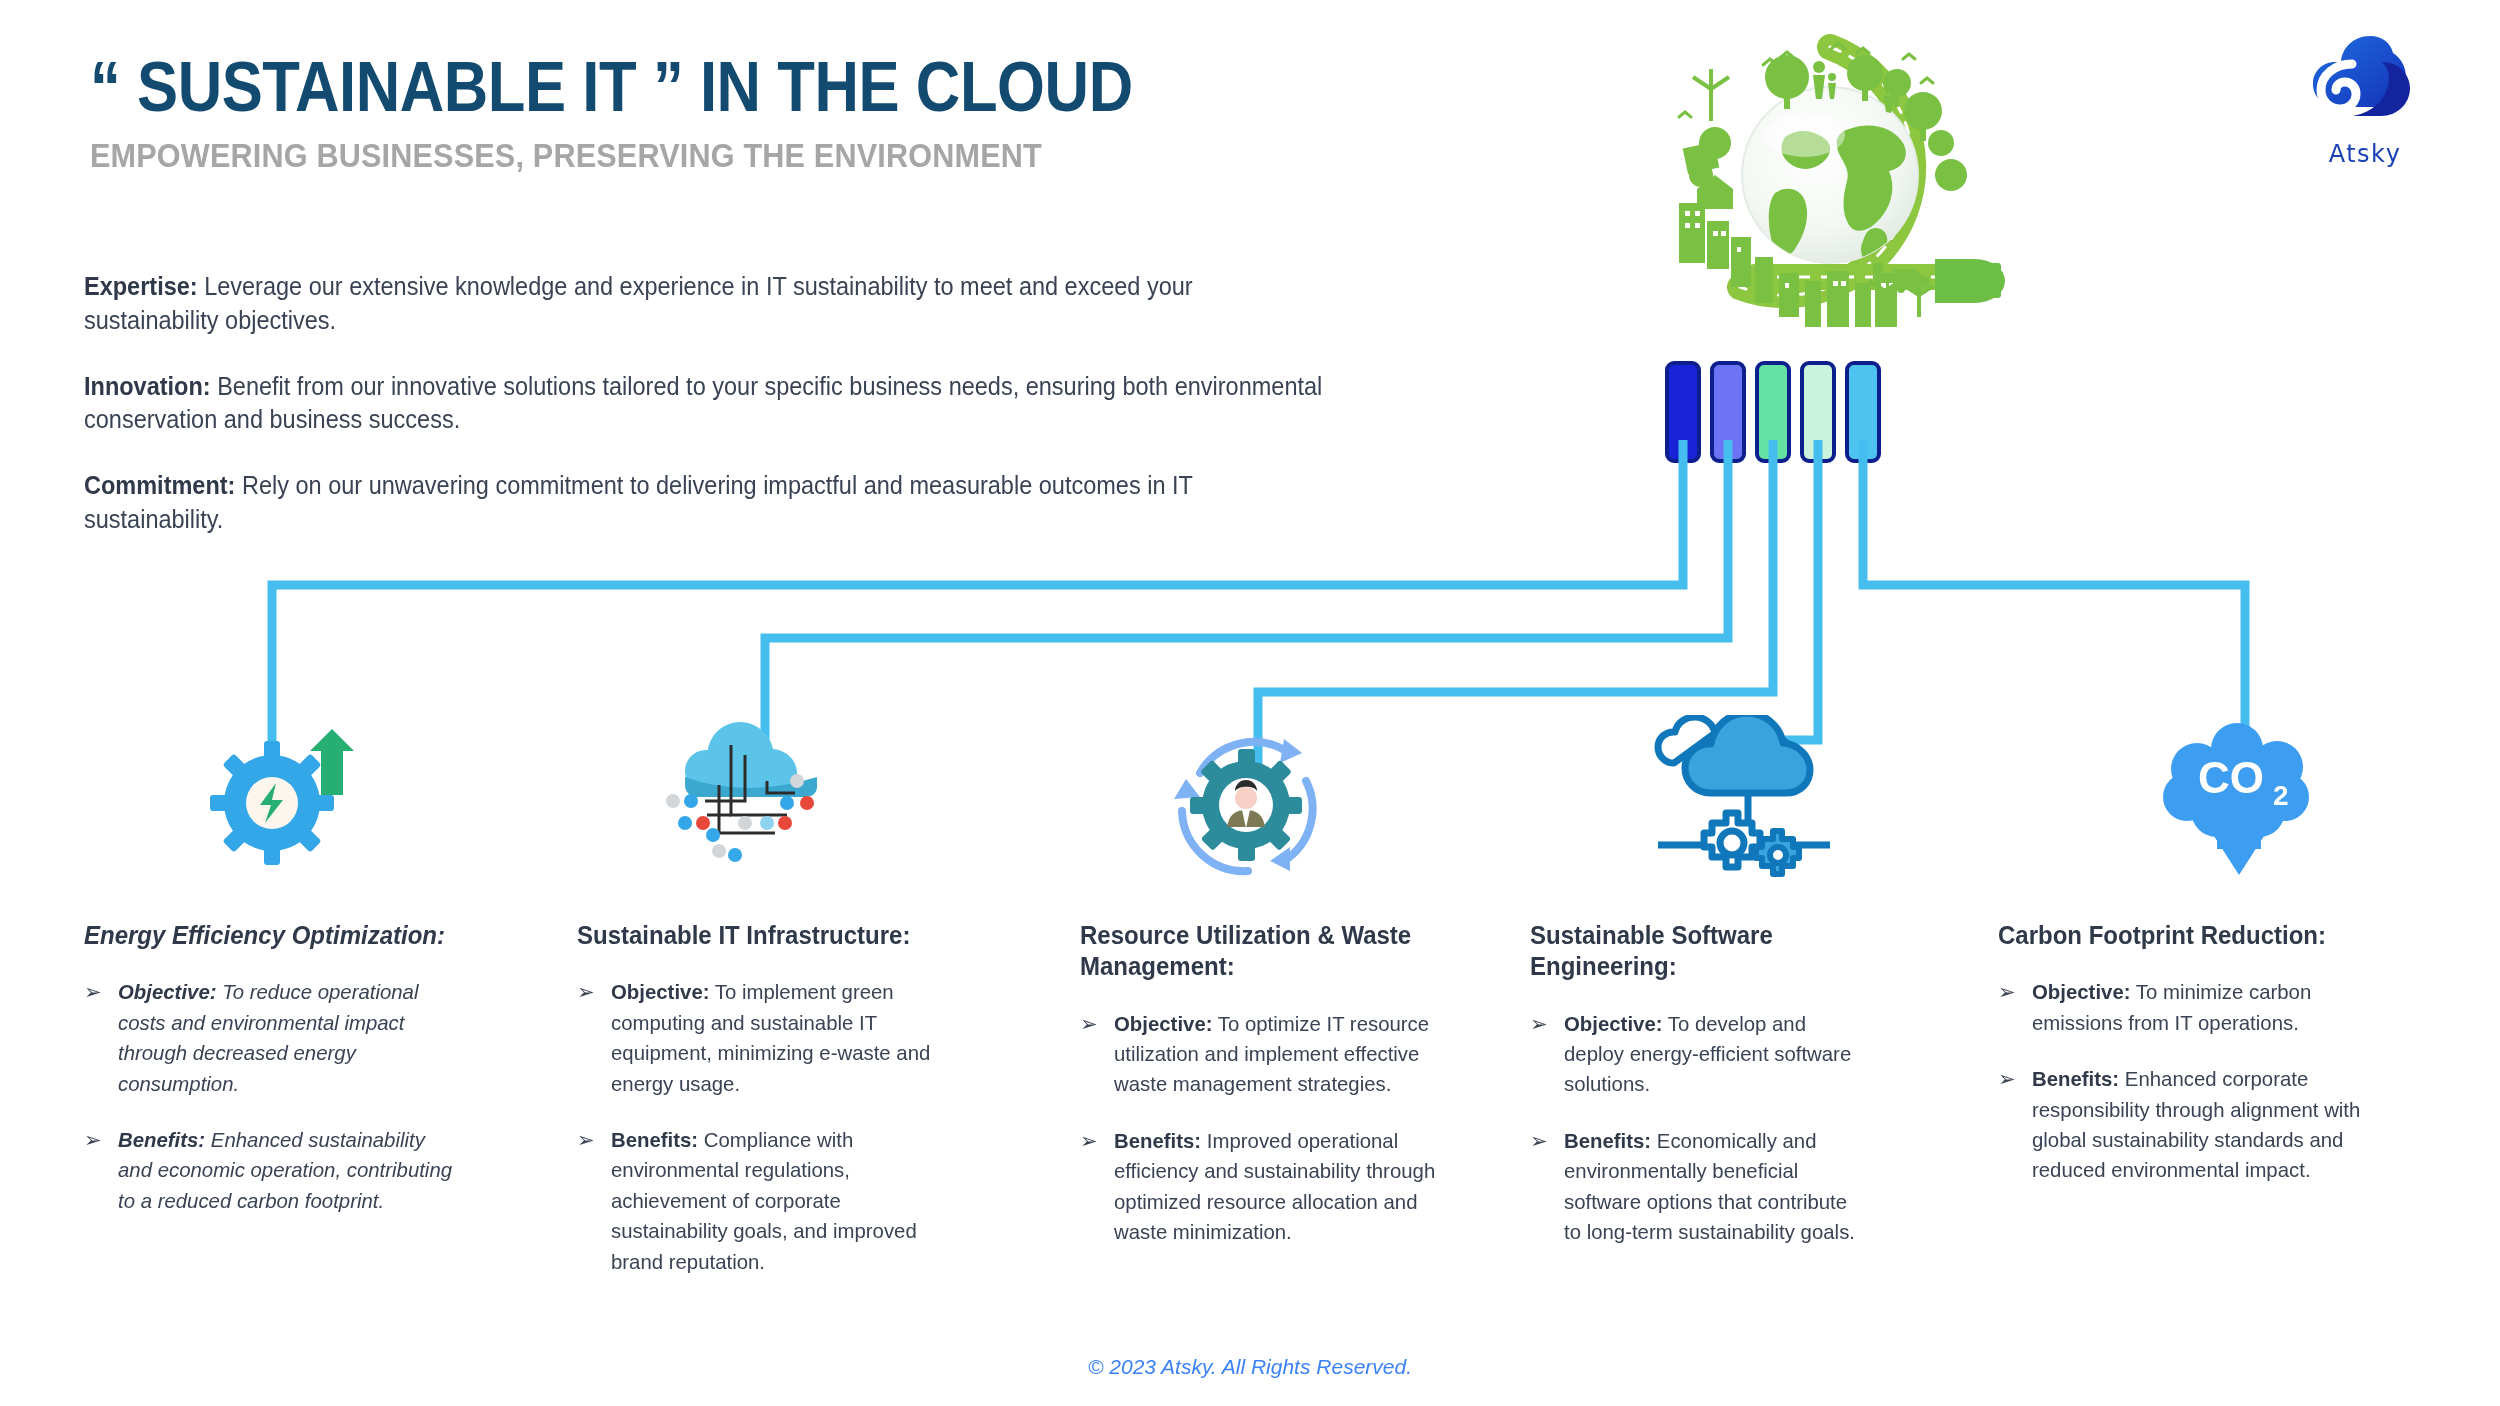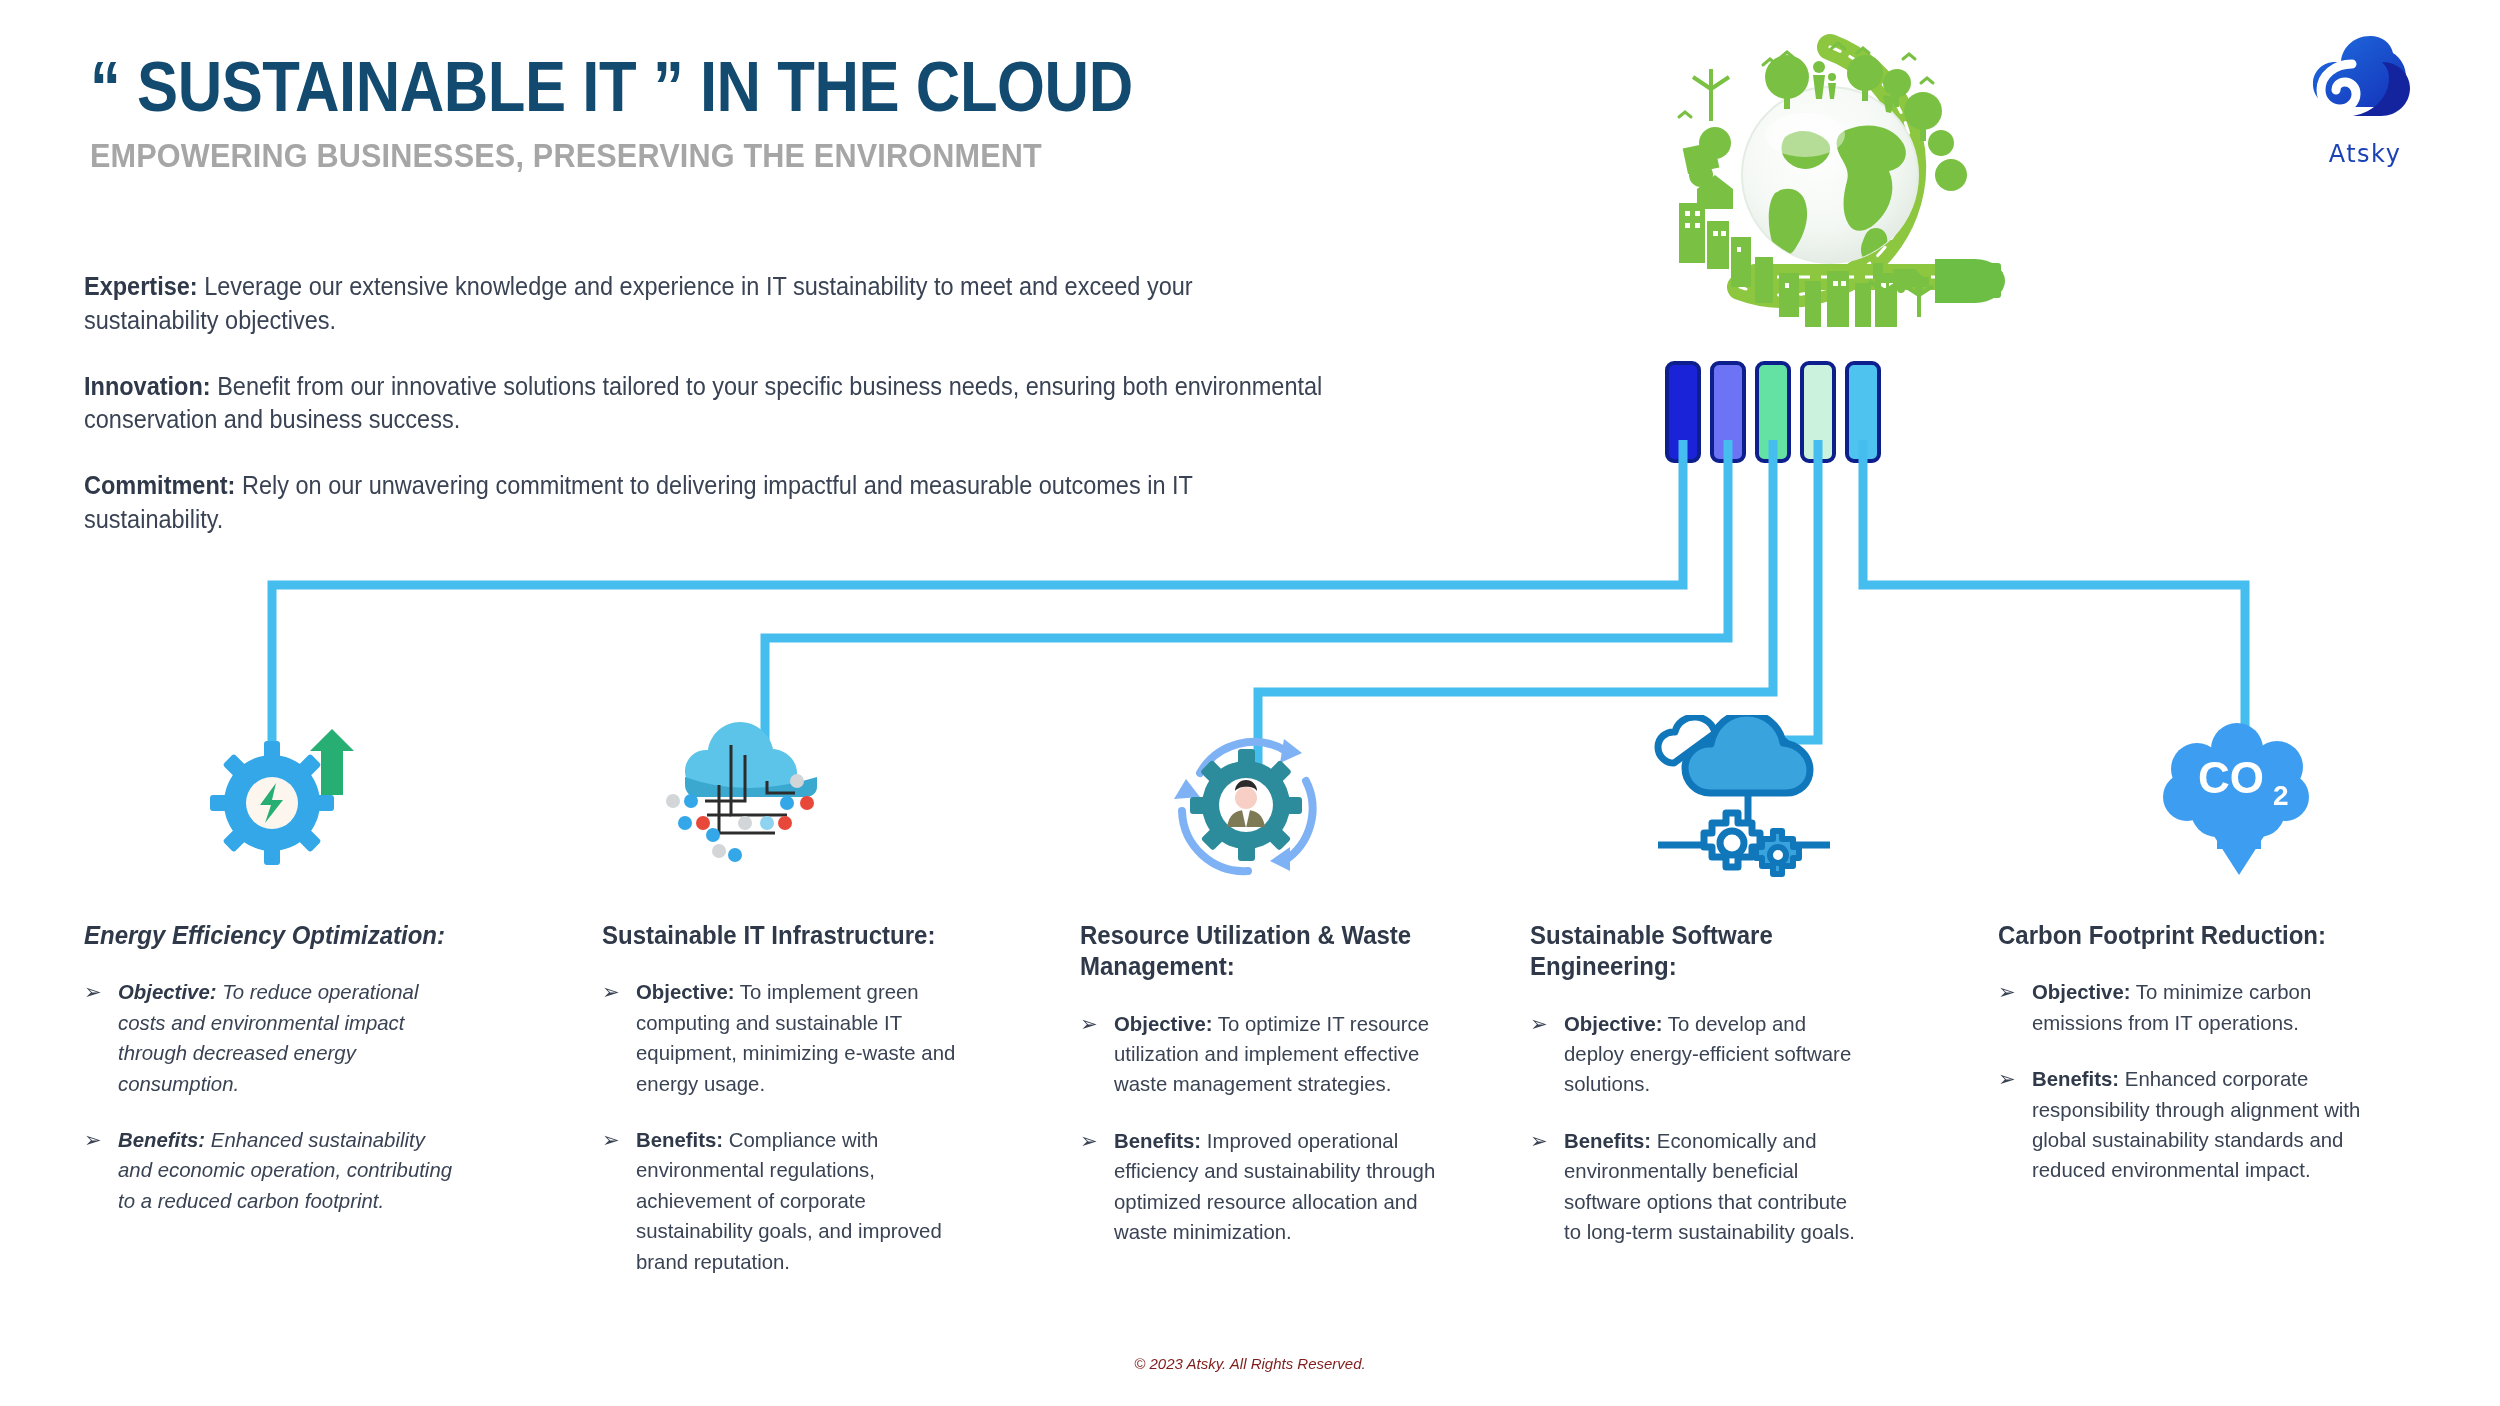--- a/index.html
+++ b/index.html
@@ -81,21 +81,21 @@
   }
   .bullet-text {
     font-size:21px; line-height:1.45; color:#3a4354;
     transform:scaleX(0.97); transform-origin:left top;
   }
   .bullet-text b { font-weight:bold; color:#2f3949; }
 
   
   #footer {
     position:absolute; left:0; top:1355px; width:2500px; text-align:center;
-    font-size:15px; font-style:italic; color:#7f1d1d;
+    font-size:21px; font-style:italic; color:#3b82f6;
   }
 </style>
 </head>
 <body>
 
 <div id="header-block">
   <div id="main-title">“ SUSTAINABLE IT ” IN THE CLOUD</div>
   <div id="sub-title">EMPOWERING BUSINESSES, PRESERVING THE ENVIRONMENT</div>
 </div>
 
@@ -409,21 +409,21 @@
       </div>
     </div>
     <div class="bullet-row">
       <div class="bullet-glyph">➢</div>
       <div class="bullet-text">
         <b>Benefits:</b><span> Enhanced sustainability and economic operation, contributing to a reduced carbon footprint.</span>
       </div>
     </div>
   </div>
 
-  <div class="column" style="left:577px; width:390px;margin-left:25px;">
+  <div class="column" style="left:577px; width:390px;">
     <div class="col-title">Sustainable IT Infrastructure:</div>
     <div class="bullet-row">
       <div class="bullet-glyph">➢</div>
       <div class="bullet-text">
         <b>Objective:</b><span> To implement green computing and sustainable IT equipment, minimizing e-waste and energy usage.</span>
       </div>
     </div>
     <div class="bullet-row">
       <div class="bullet-glyph">➢</div>
       <div class="bullet-text">

